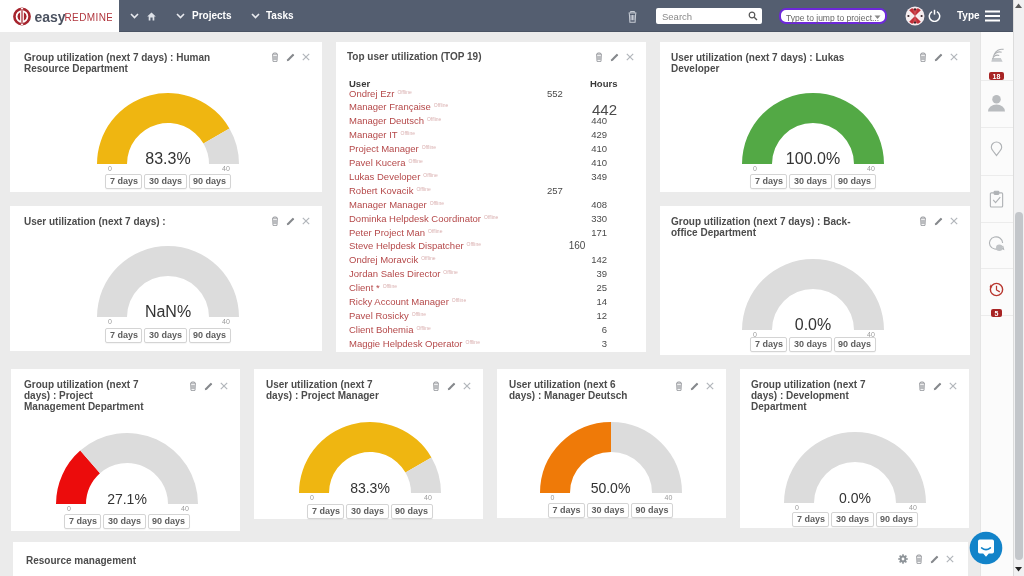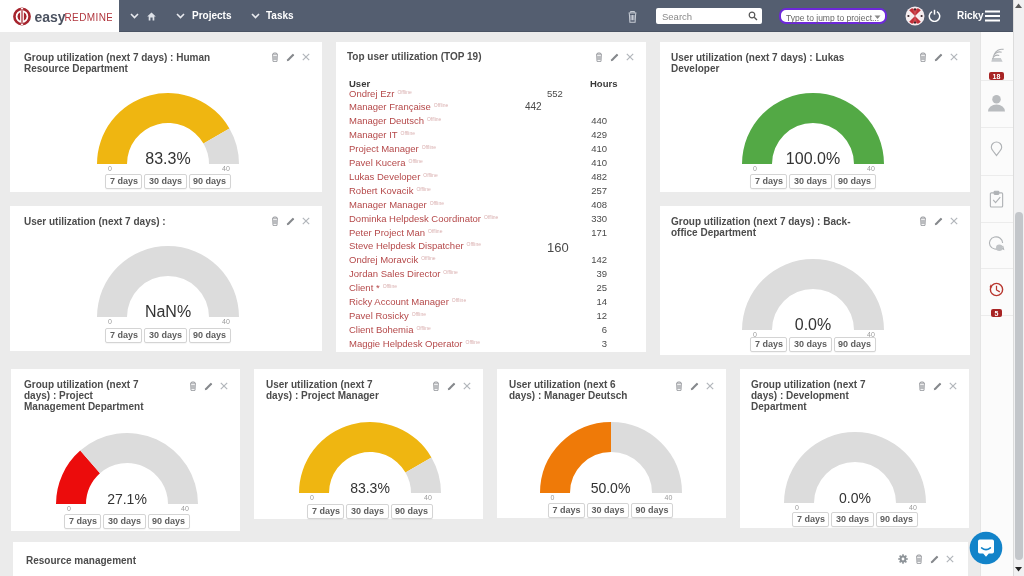--- a/index.html
+++ b/index.html
@@ -74,21 +74,21 @@
 <circle cx="10" cy="3.4" r="1.1"></circle>
       <circle cx="10" cy="16.6" r="1.1"></circle>
 <circle cx="3.4" cy="10" r="1.1"></circle>
       <circle cx="16.6" cy="10" r="1.1"></circle>
 </g>
 </svg>
 <svg style="position:absolute;left:928px;top:9px" width="13" height="13" viewBox="0 0 13 13">
 <path d="M4.1,2.6 a5.2,5.2 0 1 0 4.8,0" fill="none" stroke="#fff" stroke-width="1.5"></path>
 <path d="M6.5,0.8 V5.6" stroke="#fff" stroke-width="1.5"></path>
   </svg>
-<div style="position:absolute;left:957px;top:10px;font-size:10px;font-weight:bold;color:#fff">Ricky</div>
+<div style="position:absolute;left:957px;top:10px;font-size:10px;font-weight:bold;color:#fff">Type</div>
 <svg style="position:absolute;left:985px;top:10px" width="15" height="12" viewBox="0 0 15 12">
 <path d="M0,1.5 H15 M0,6 H15 M0,10.5 H15" stroke="#fff" stroke-width="2"></path>
   </svg>
 <div class="panel" style="left:10px;top:42px;width:312px;height:150px"></div>
 <div class="ptitle" style="left:24px;top:52px;width:210px">Group utilization (next 7 days) : Human Resource Department</div>
 <div style="position:absolute;right:714px;top:52px;display:flex;align-items:center;line-height:0">
     <span style="margin-left:7px"><svg width="8" height="10" viewBox="0 0 8 10">
         <g fill="none" stroke="#96999d" stroke-width="0.9">
           <path d="M1,2.2 h6"></path>
           <path d="M2.6,2 v-1 h2.8 v1"></path>
@@ -337,41 +337,41 @@
       </svg></span>
     <span style="margin-left:7px"><svg width="8" height="8" viewBox="0 0 8 8">
         <path d="M0.8,0.8 L7.2,7.2 M7.2,0.8 L0.8,7.2" stroke="#b2b6bb" stroke-width="1.2" fill="none"></path>
       </svg></span>
   </div>
 <div style="position:absolute;left:349px;top:77.5px;font-size:9.5px;font-weight:bold;color:#3a3a3a">User</div>
 <div style="position:absolute;left:590px;top:77.5px;width:40px;text-align:left;font-size:9.5px;font-weight:bold;color:#3a3a3a">Hours</div>
 <div style="position:absolute;left:349px;top:87.6px;font-size:9.5px;color:#b5494a;white-space:nowrap">Ondrej Ezr<span style="font-size:5px;color:#d9aeae;vertical-align:3px;margin-left:3px">Offline</span></div>
 <div style="position:absolute;left:547px;top:87.6px;width:60px;text-align:left;font-size:9.5px;color:#4a4a4a">552</div>
 <div style="position:absolute;left:349px;top:101.49px;font-size:9.5px;color:#b5494a;white-space:nowrap">Manager Française<span style="font-size:5px;color:#d9aeae;vertical-align:3px;margin-left:3px">Offline</span></div>
-<div style="position:absolute;left:525px;top:101.49px;width:60px;text-align:left;font-size:10px;color:#4a4a4a">442</div>
+<div style="position:absolute;left:557px;top:101.49px;width:60px;text-align:right;font-size:15px;color:#4a4a4a">442</div>
 <div style="position:absolute;left:349px;top:115.38px;font-size:9.5px;color:#b5494a;white-space:nowrap">Manager Deutsch<span style="font-size:5px;color:#d9aeae;vertical-align:3px;margin-left:3px">Offline</span></div>
 <div style="position:absolute;left:547px;top:115.38px;width:60px;text-align:right;font-size:9.5px;color:#4a4a4a">440</div>
 <div style="position:absolute;left:349px;top:129.27px;font-size:9.5px;color:#b5494a;white-space:nowrap">Manager IT<span style="font-size:5px;color:#d9aeae;vertical-align:3px;margin-left:3px">Offline</span></div>
 <div style="position:absolute;left:547px;top:129.27px;width:60px;text-align:right;font-size:9.5px;color:#4a4a4a">429</div>
 <div style="position:absolute;left:349px;top:143.16px;font-size:9.5px;color:#b5494a;white-space:nowrap">Project Manager<span style="font-size:5px;color:#d9aeae;vertical-align:3px;margin-left:3px">Offline</span></div>
 <div style="position:absolute;left:547px;top:143.16px;width:60px;text-align:right;font-size:9.5px;color:#4a4a4a">410</div>
 <div style="position:absolute;left:349px;top:157.05px;font-size:9.5px;color:#b5494a;white-space:nowrap">Pavel Kucera<span style="font-size:5px;color:#d9aeae;vertical-align:3px;margin-left:3px">Offline</span></div>
 <div style="position:absolute;left:547px;top:157.05px;width:60px;text-align:right;font-size:9.5px;color:#4a4a4a">410</div>
 <div style="position:absolute;left:349px;top:170.94px;font-size:9.5px;color:#b5494a;white-space:nowrap">Lukas Developer<span style="font-size:5px;color:#d9aeae;vertical-align:3px;margin-left:3px">Offline</span></div>
-<div style="position:absolute;left:547px;top:170.94px;width:60px;text-align:right;font-size:9.5px;color:#4a4a4a">482</div>
+<div style="position:absolute;left:547px;top:170.94px;width:60px;text-align:right;font-size:9.5px;color:#4a4a4a">349</div>
 <div style="position:absolute;left:349px;top:184.83px;font-size:9.5px;color:#b5494a;white-space:nowrap">Robert Kovacik<span style="font-size:5px;color:#d9aeae;vertical-align:3px;margin-left:3px">Offline</span></div>
-<div style="position:absolute;left:547px;top:184.83px;width:60px;text-align:right;font-size:9.5px;color:#4a4a4a">257</div>
+<div style="position:absolute;left:547px;top:184.83px;width:60px;font-size:9.5px;color:#4a4a4a">257</div>
 <div style="position:absolute;left:349px;top:198.72px;font-size:9.5px;color:#b5494a;white-space:nowrap">Manager Manager<span style="font-size:5px;color:#d9aeae;vertical-align:3px;margin-left:3px">Offline</span></div>
 <div style="position:absolute;left:547px;top:198.72px;width:60px;text-align:right;font-size:9.5px;color:#4a4a4a">408</div>
 <div style="position:absolute;left:349px;top:212.61px;font-size:9.5px;color:#b5494a;white-space:nowrap">Dominka Helpdesk Coordinator<span style="font-size:5px;color:#d9aeae;vertical-align:3px;margin-left:3px">Offline</span></div>
 <div style="position:absolute;left:547px;top:212.61px;width:60px;text-align:right;font-size:9.5px;color:#4a4a4a">330</div>
 <div style="position:absolute;left:349px;top:226.5px;font-size:9.5px;color:#b5494a;white-space:nowrap">Peter Project Man<span style="font-size:5px;color:#d9aeae;vertical-align:3px;margin-left:3px">Offline</span></div>
 <div style="position:absolute;left:547px;top:226.5px;width:60px;text-align:right;font-size:9.5px;color:#4a4a4a">171</div>
 <div style="position:absolute;left:349px;top:240.39px;font-size:9.5px;color:#b5494a;white-space:nowrap">Steve Helpdesk Dispatcher<span style="font-size:5px;color:#d9aeae;vertical-align:3px;margin-left:3px">Offline</span></div>
-<div style="position:absolute;left:547px;top:240.39px;width:60px;text-align:left;font-size:13px;color:#4a4a4a">160</div>
+<div style="position:absolute;left:547px;top:240.39px;width:60px;text-align:center;font-size:10px;color:#4a4a4a">160</div>
 <div style="position:absolute;left:349px;top:254.28px;font-size:9.5px;color:#b5494a;white-space:nowrap">Ondrej Moravcik<span style="font-size:5px;color:#d9aeae;vertical-align:3px;margin-left:3px">Offline</span></div>
 <div style="position:absolute;left:547px;top:254.28px;width:60px;text-align:right;font-size:9.5px;color:#4a4a4a">142</div>
 <div style="position:absolute;left:349px;top:268.17px;font-size:9.5px;color:#b5494a;white-space:nowrap">Jordan Sales Director<span style="font-size:5px;color:#d9aeae;vertical-align:3px;margin-left:3px">Offline</span></div>
 <div style="position:absolute;left:547px;top:268.17px;width:60px;text-align:right;font-size:9.5px;color:#4a4a4a">39</div>
 <div style="position:absolute;left:349px;top:282.06px;font-size:9.5px;color:#b5494a;white-space:nowrap">Client *<span style="font-size:5px;color:#d9aeae;vertical-align:3px;margin-left:3px">Offline</span></div>
 <div style="position:absolute;left:547px;top:282.06px;width:60px;text-align:right;font-size:9.5px;color:#4a4a4a">25</div>
 <div style="position:absolute;left:349px;top:295.95px;font-size:9.5px;color:#b5494a;white-space:nowrap">Ricky Account Manager<span style="font-size:5px;color:#d9aeae;vertical-align:3px;margin-left:3px">Offline</span></div>
 <div style="position:absolute;left:547px;top:295.95px;width:60px;text-align:right;font-size:9.5px;color:#4a4a4a">14</div>
 <div style="position:absolute;left:349px;top:309.84px;font-size:9.5px;color:#b5494a;white-space:nowrap">Pavel Rosicky<span style="font-size:5px;color:#d9aeae;vertical-align:3px;margin-left:3px">Offline</span></div>
 <div style="position:absolute;left:547px;top:309.84px;width:60px;text-align:right;font-size:9.5px;color:#4a4a4a">12</div>

